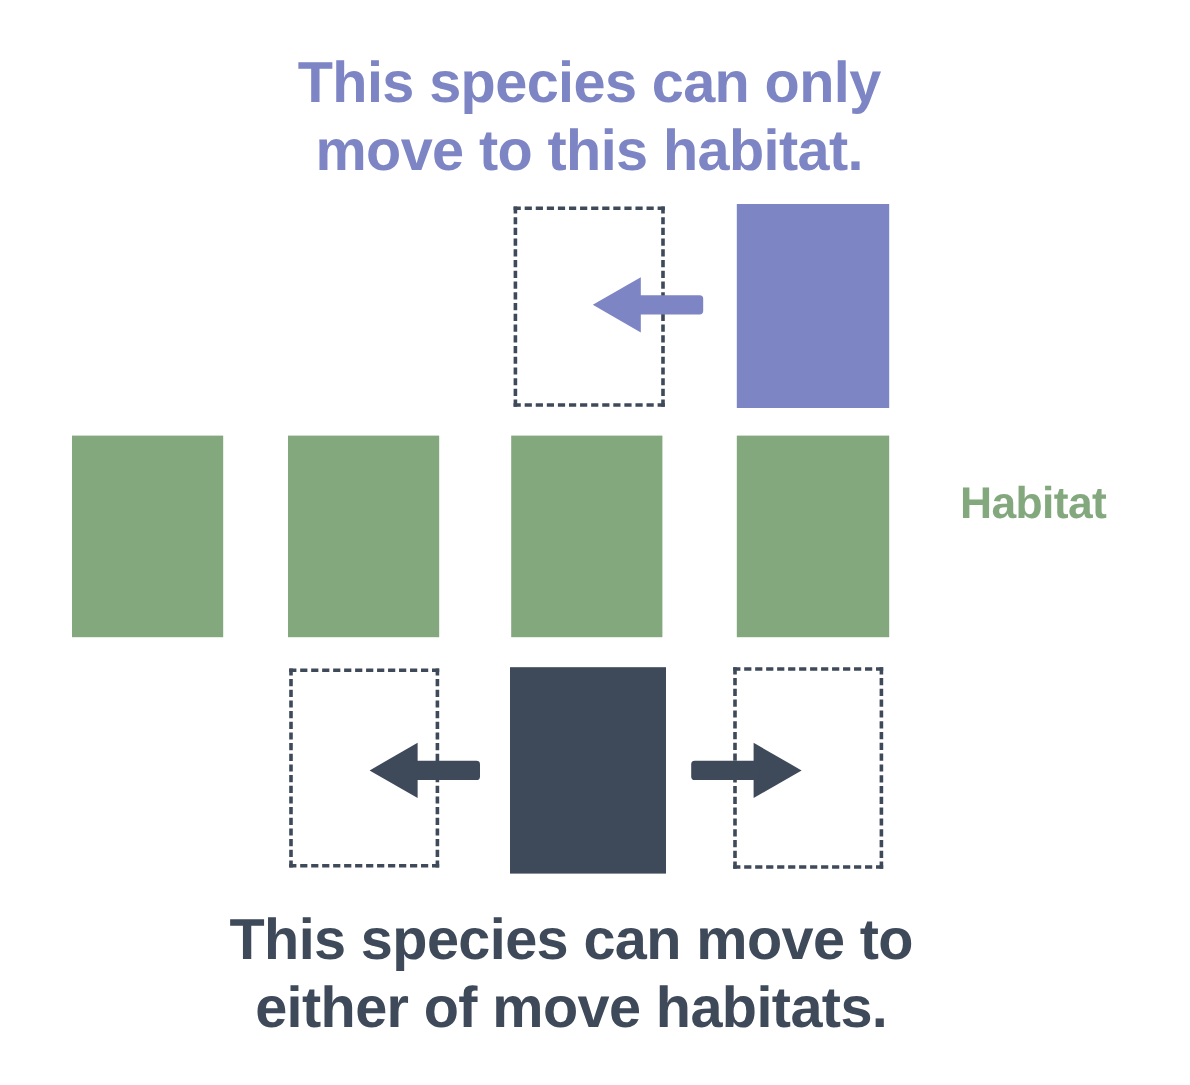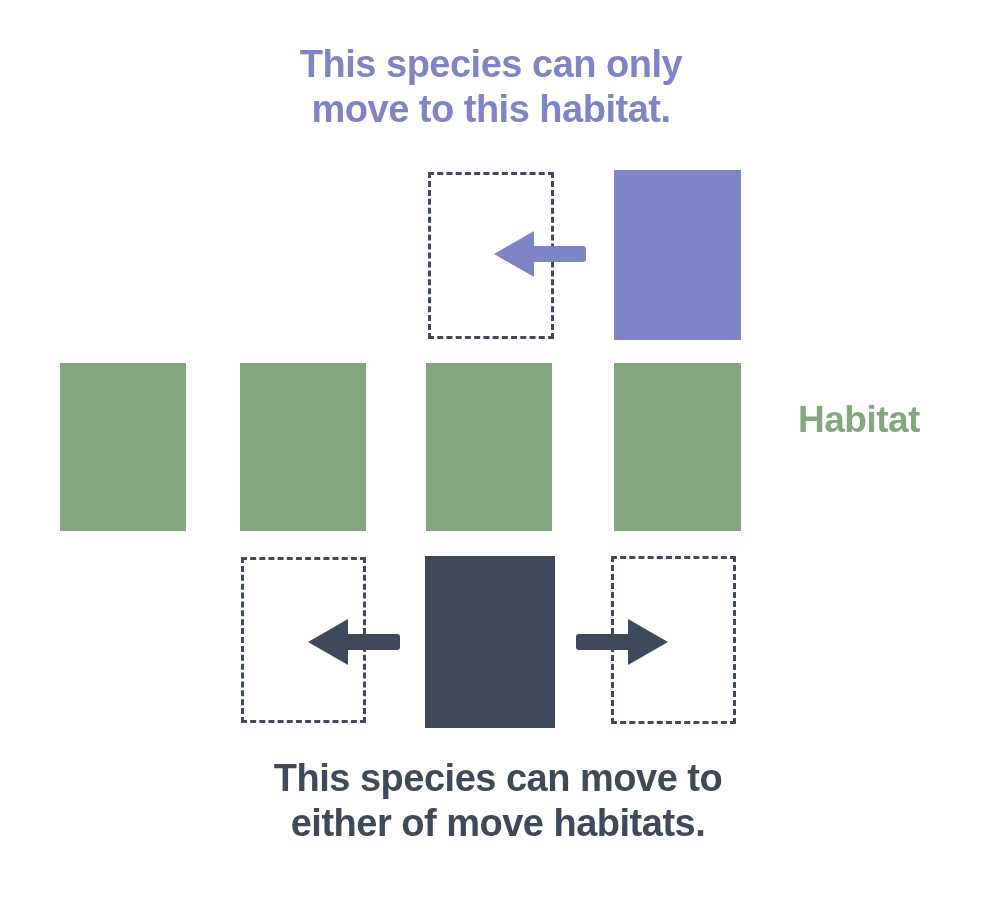--- a/index.html
+++ b/index.html
@@ -12,32 +12,32 @@
     position: relative;
     width: 992px;
     height: 904px;
     background: var(--bg, #ffffff);
     overflow: hidden;
   }
   .caption {
     position: absolute;
     text-align: center;
     font-weight: bold;
-    font-size: 38px;
+    font-size: 48px;
     line-height: 1.18;
     letter-spacing: -0.5px;
   }
   .caption.top { color: var(--purple); left: 236px; top: 42px; width: 510px; }
-  .caption.bottom { color: var(--slate); left: 208px; top: 756px; width: 580px; }
+  .caption.bottom { color: var(--slate); left: 186px; top: 756px; width: 580px; }
   .side-label {
     position: absolute;
-    left: 766px;
+    left: 800px;
     top: 398px;
     width: 186px;
-    text-align: center;
+    text-align: left;
     color: var(--green);
     font-weight: bold;
     font-size: 37px;
     line-height: 1.2;
     letter-spacing: -0.5px;
   }
   .card {
     position: absolute;
     box-sizing: border-box;
   }

